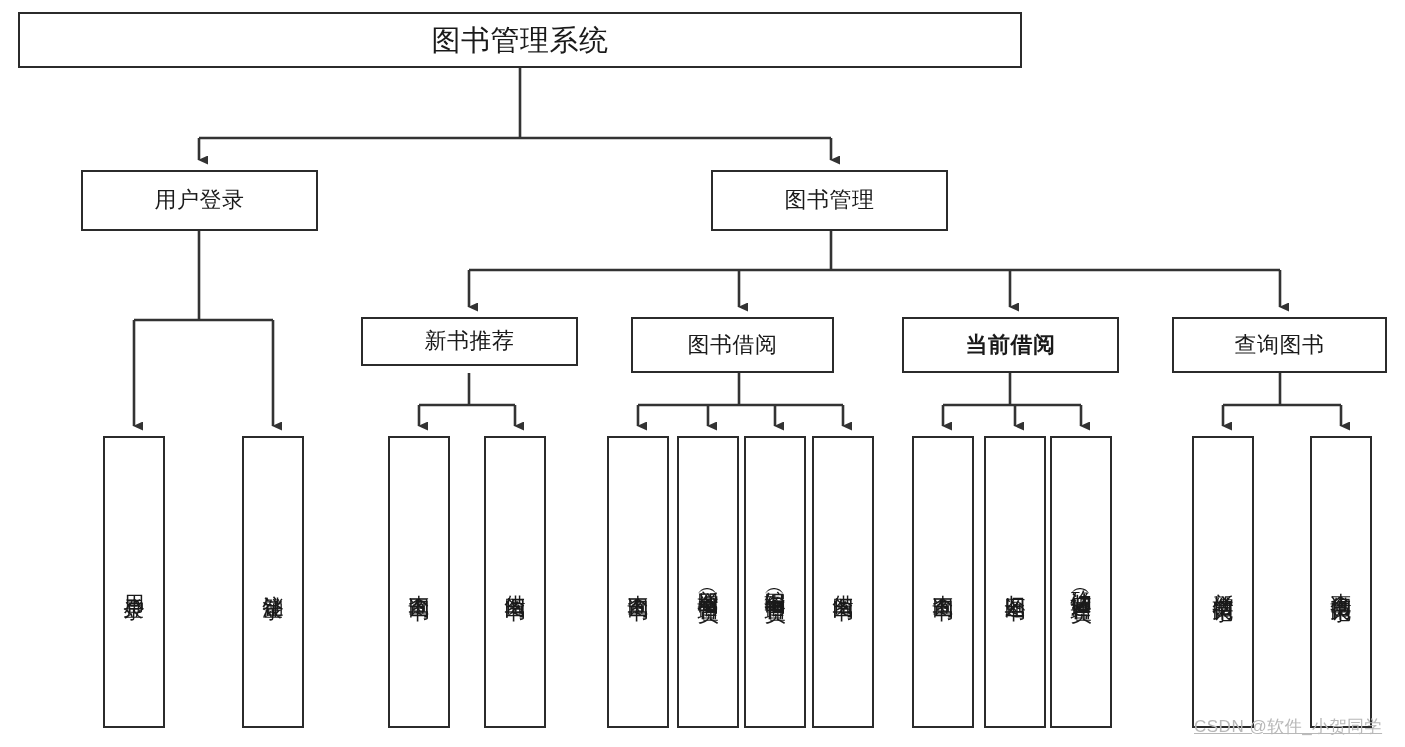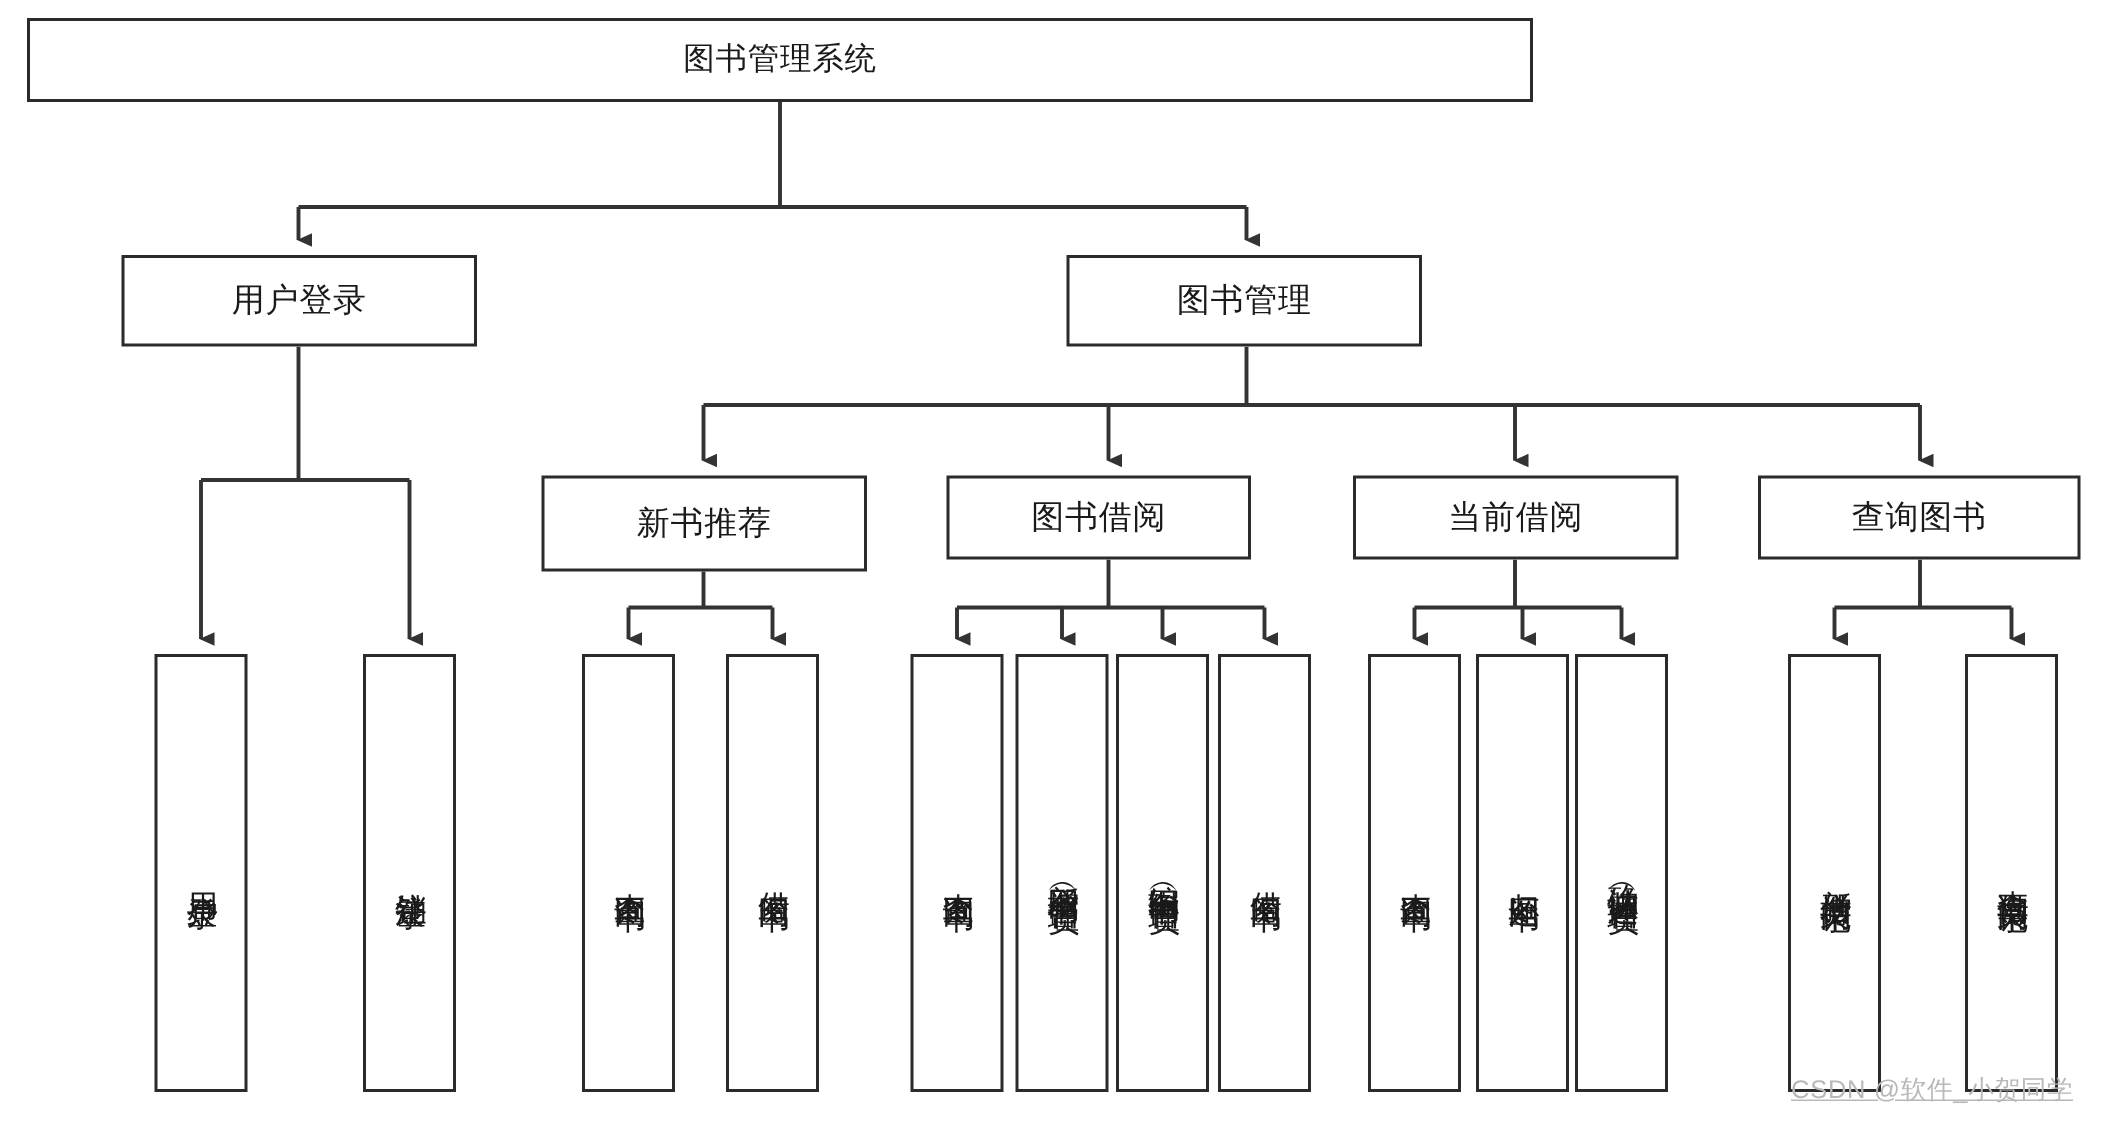--- a/index.html
+++ b/index.html
@@ -42,21 +42,21 @@
     line-height: 1.12;
     color: #1a1a1a;
     white-space: nowrap;
   }
   
   .node.horiz .label {
     font-size: 22px;
     letter-spacing: 0.5px;
   }
   .node.root .label {
-    font-size: 21px;
+    font-size: 29px;
   }
   
   .node.vert {
     align-items: center;
     justify-content: center;
   }
   .node.vert .label {
     writing-mode: vertical-rl;
     text-orientation: upright;
     font-size: 21px;
@@ -134,27 +134,27 @@
     <span class="label" style="color: rgb(26, 26, 26);">图书管理系统</span>
   </div>
 
   <div class="node horiz" style="left: 81px; top: 170px; width: 237px; height: 61px; border-color: rgb(43, 43, 43); background: rgb(255, 255, 255);">
     <span class="label" style="color: rgb(26, 26, 26);">用户登录</span>
   </div>
   <div class="node horiz" style="left: 711px; top: 170px; width: 237px; height: 61px; border-color: rgb(43, 43, 43); background: rgb(255, 255, 255);">
     <span class="label" style="color: rgb(26, 26, 26);">图书管理</span>
   </div>
 
-  <div class="node horiz" style="left: 361px; top: 317px; width: 217px; height: 64px; border-color: rgb(43, 43, 43); background: rgb(255, 255, 255);">
+  <div class="node horiz" style="left: 361px; top: 317px; width: 217px; height: 49px; border-color: rgb(43, 43, 43); background: rgb(255, 255, 255);">
     <span class="label" style="color: rgb(26, 26, 26);">新书推荐</span>
   </div>
   <div class="node horiz" style="left: 631px; top: 317px; width: 203px; height: 56px; border-color: rgb(43, 43, 43); background: rgb(255, 255, 255);">
     <span class="label" style="color: rgb(26, 26, 26);">图书借阅</span>
   </div>
-  <div class="node horiz" style="left: 902px; top: 317px; width: 217px; height: 56px; border-color: rgb(43, 43, 43); background: rgb(255, 255, 255);">
+  <div class="node horiz" style="left: 902px; top: 317px; width: 217px; height: 56px; border-color: rgb(43, 43, 43); background: rgb(255, 255, 255); font-weight: bold;">
     <span class="label" style="color: rgb(26, 26, 26);">当前借阅</span>
   </div>
   <div class="node horiz" style="left: 1172px; top: 317px; width: 215px; height: 56px; border-color: rgb(43, 43, 43); background: rgb(255, 255, 255);">
     <span class="label" style="color: rgb(26, 26, 26);">查询图书</span>
   </div>
 
   <div class="node vert" style="left: 103px; top: 436px; width: 62px; height: 292px; border-color: rgb(43, 43, 43); background: rgb(255, 255, 255);">
     <span class="label" style="color: rgb(26, 26, 26);">用户登录</span>
   </div>
   <div class="node vert" style="left: 242px; top: 436px; width: 62px; height: 292px; border-color: rgb(43, 43, 43); background: rgb(255, 255, 255);">

